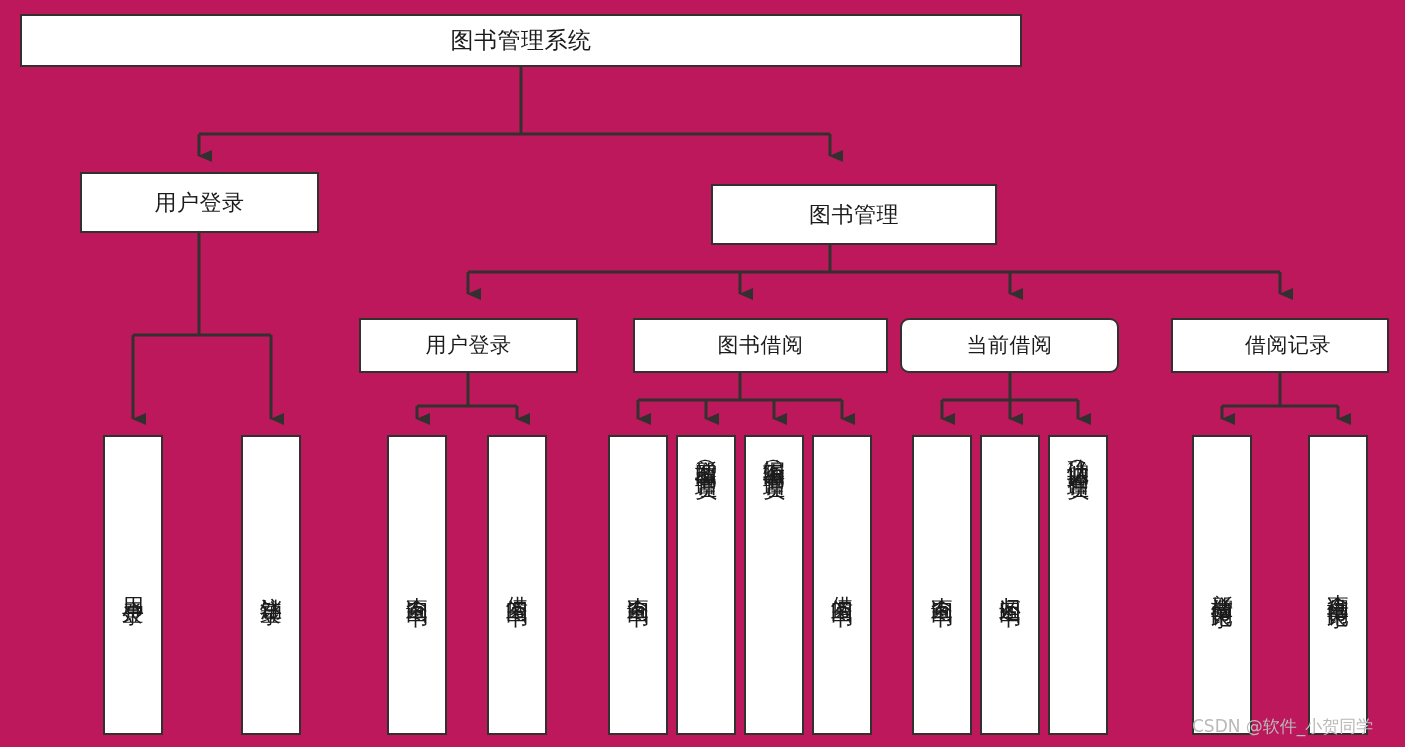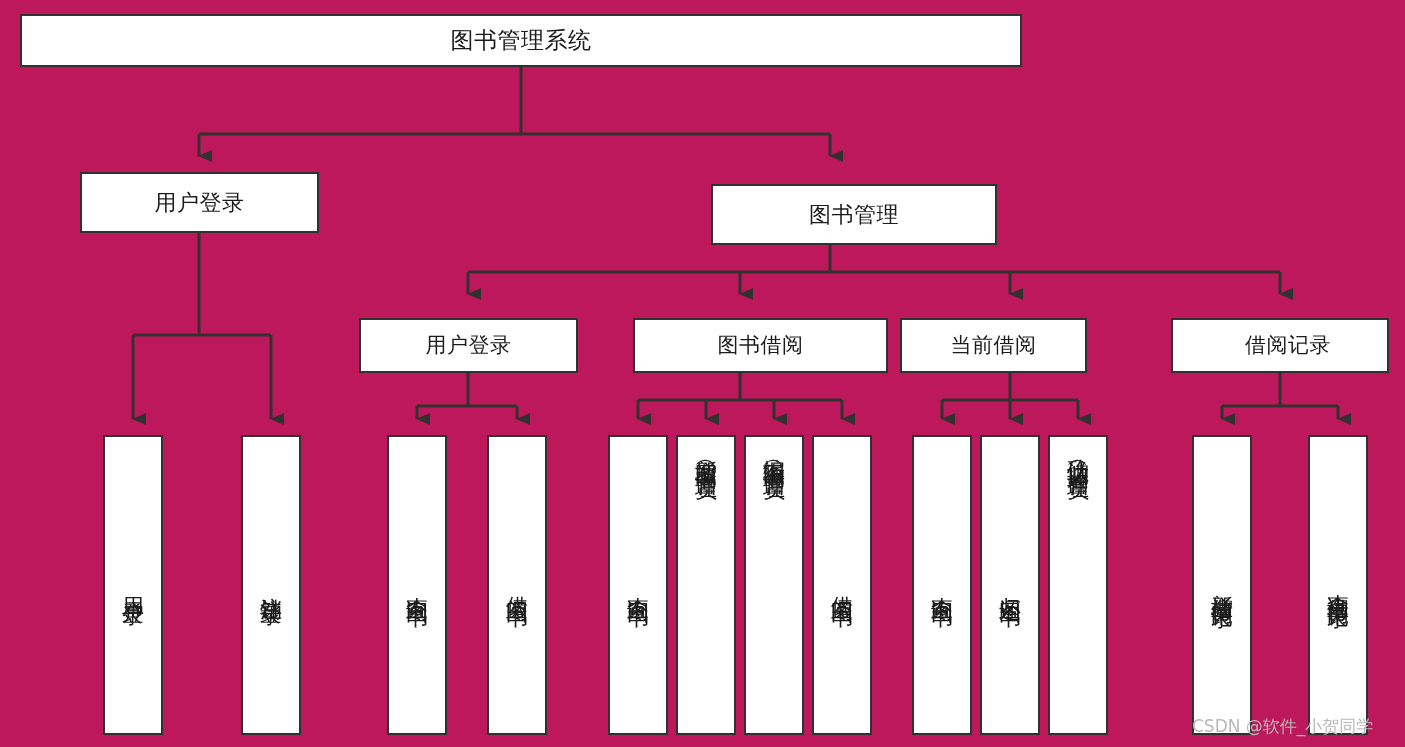--- a/index.html
+++ b/index.html
@@ -141,21 +141,21 @@
   </div>
 
   <div class="node tier-cat" style="left:359px; top:318px; width:219px; height:55px;">
     <span class="cap">用户登录</span>
   </div>
 
   <div class="node tier-cat" style="left:633px; top:318px; width:255px; height:55px;">
     <span class="cap">图书借阅</span>
   </div>
 
-  <div class="node tier-cat" style="left:900px; top:318px; width:187px; height:55px;">
+  <div class="node tier-cat" style="left:900px; top:318px; width:219px; height:55px;border-radius:9px;">
     <span class="cap">当前借阅</span>
   </div>
 
   <div class="node tier-cat" style="left:1171px; top:318px; width:218px; height:55px;padding-left:16px;">
     <span class="cap">借阅记录</span>
   </div>
 
   <div class="node leaf center-text" style="left:103px; top:435px; width:60px; height:300px;">
     <span class="cap">用户登录</span>
   </div>

